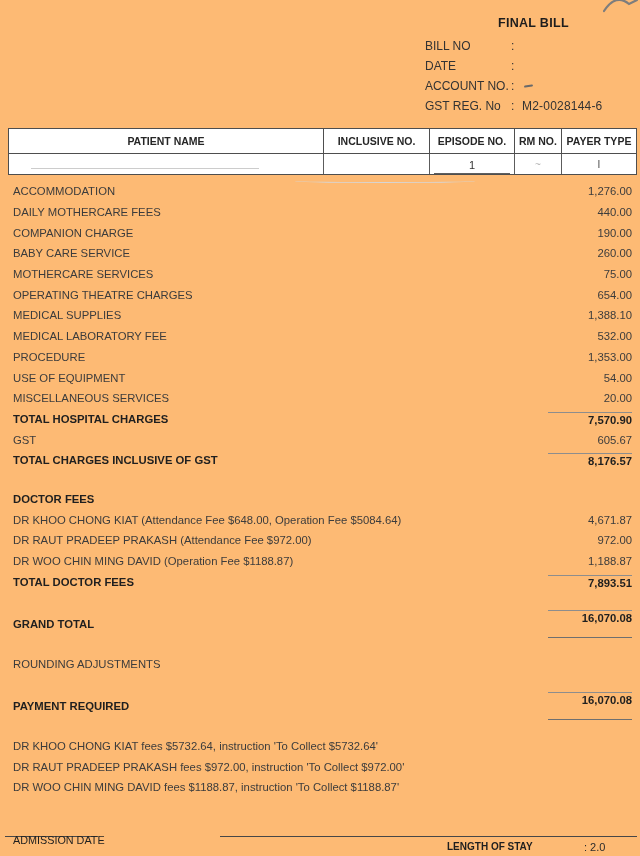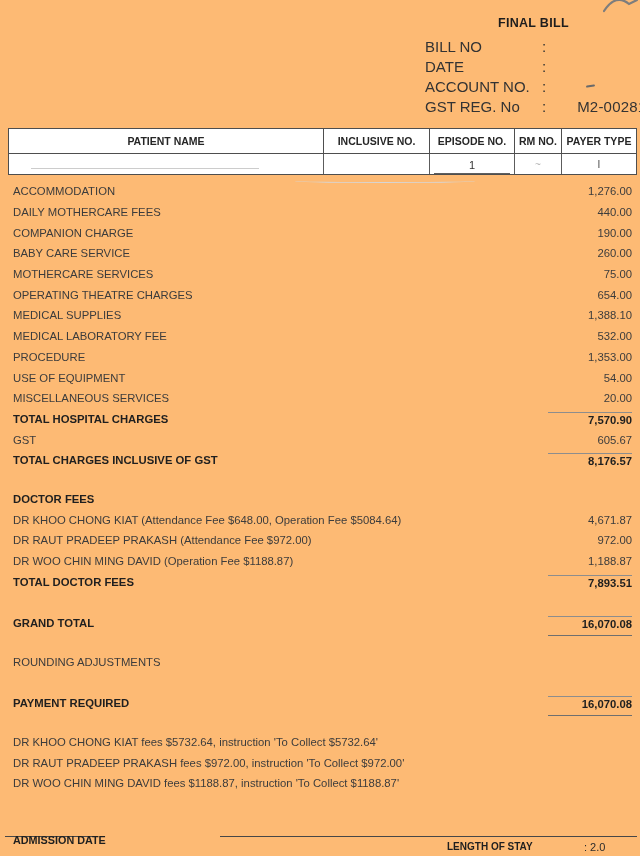--- a/index.html
+++ b/index.html
@@ -10,21 +10,21 @@
 
   
   .corner-mark { position:absolute; right:1px; top:0; }
 
   
   .doc-title {
     position:absolute; left:498px; top:16px;
     font-weight:bold; font-size:12.5px; color:#1d1d1d; letter-spacing:.3px;
   }
   .hfields { position:absolute; left:425px; top:36px; width:213px; }
-  .hfield { display:flex; height:20px; align-items:center; font-size:15px; color:#333;gap:31px; }
+  .hfield { display:flex; height:20px; align-items:center; font-size:12px; color:#333; }
   .hlabel { width:86px; white-space:nowrap; }
   .hcolon { width:11px; }
   .hvalue { white-space:nowrap; letter-spacing:.2px; }
   .redact-mark {
     display:inline-block; width:9px; height:2px; background:#6a6a6a;
     transform:rotate(-10deg); margin-left:2px; border-radius:1px;
   }
 
   
   .ptable {
@@ -62,27 +62,27 @@
   
   .bill-body { position:absolute; left:13px; top:181px; width:619px; }
   .bill-row {
     display:flex; justify-content:space-between; align-items:center;
     min-height:20.7px; font-size:11.3px; color:#3c3c3c;
   }
   .bill-row.bold { font-weight:bold; color:#1f1f1f; }
   .row-label { white-space:nowrap; }
   .row-amount { min-width:84px; text-align:right; white-space:nowrap; }
   .row-amount.rule-above { border-top:1.3px solid #8d8d8d; padding-top:1px; }
-  .row-amount.rule-below { border-bottom:1.6px solid #6f6f6f; padding-bottom:5px;margin-top:6px; }
+  .row-amount.rule-below { border-bottom:1.6px solid #6f6f6f; padding-bottom:13px; }
 
   
   .footer { position:absolute; left:0; top:834px; width:640px; height:22px; }
   .fr-left  { position:absolute; left:5px;   top:2px; width:93px;  border-top:1.7px solid #474747; }
   .fr-right { position:absolute; left:220px; top:2px; width:417px; border-top:1.7px solid #474747; }
-  .f-admission { position:absolute; left:13px;  top:0; font-size:10.8px; font-weight:bold; color:#1f1f1f; }
+  .f-admission { position:absolute; left:13px;  top:0; font-size:10.8px; font-weight:normal; color:#1f1f1f; }
   .f-los-label { position:absolute; left:447px; top:7px; font-size:10px; font-weight:bold; color:#1f1f1f; }
   .f-los-value { position:absolute; left:584px; top:7px; font-size:11px; color:#2c2c2c; }
 </style>
 </head>
 <body>
 
 <div class="page">
 
   <svg class="corner-mark" width="36" height="13" viewBox="0 0 36 13">
     <path d="M1,11 Q13,-7 26,4 L34,0" stroke="#7d7d7d" stroke-width="2.2" fill="none" stroke-linecap="round"></path>

